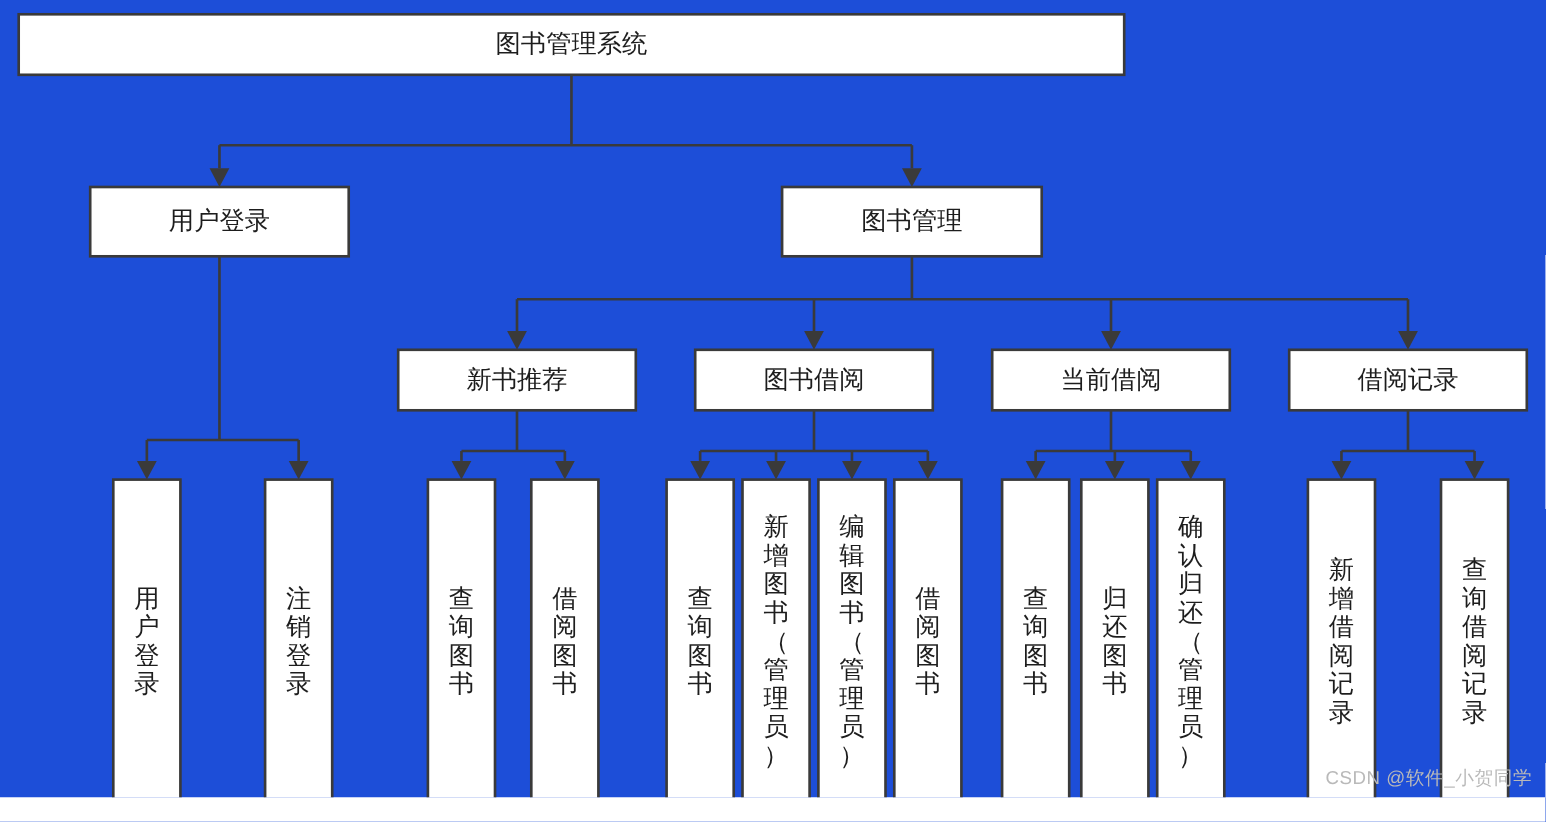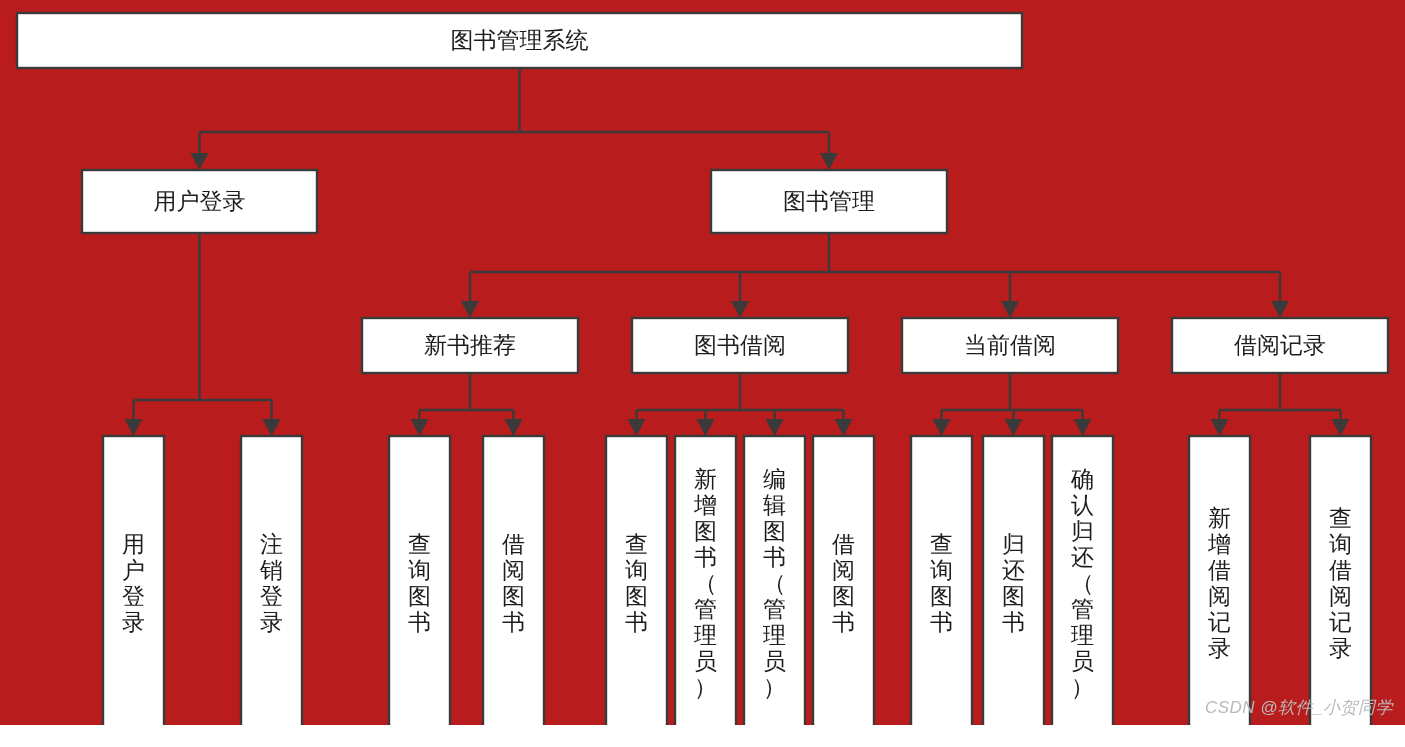--- a/index.html
+++ b/index.html
@@ -8,21 +8,21 @@
     padding: 0;
     background: #ffffff;
   }
   body {
     font-family: "Liberation Sans", "DejaVu Sans", sans-serif;
   }
   #diagram-root {
     position: relative;
     width: 1405px;
     height: 725px;
-    background: #b91c1c;
+    background: #1d4ed8;
     overflow: hidden;
   }
   svg#tree-svg {
     position: absolute;
     left: 0;
     top: 0;
     width: 1405px;
     height: 747px;
     display: block;
   }
@@ -57,21 +57,20 @@
   .watermark {
     position: absolute;
     right: 12px;
     bottom: 6px;
     font-family: "Liberation Sans", "DejaVu Sans", sans-serif;
     font-size: 17px;
     color: #b9b9b9;
     letter-spacing: 0.5px;
     white-space: nowrap;
     pointer-events: none;
-    font-style: italic;
   }
 </style>
 </head>
 <body>
 
 <div id="diagram-root">
   <svg id="tree-svg" viewBox="0 0 1405 747">
     <g id="connectors-layer">
         <path d="M 519.5 68 L 519.5 132" class="connector"></path>
         <path d="M 199.5 132 L 829 132" class="connector"></path>

